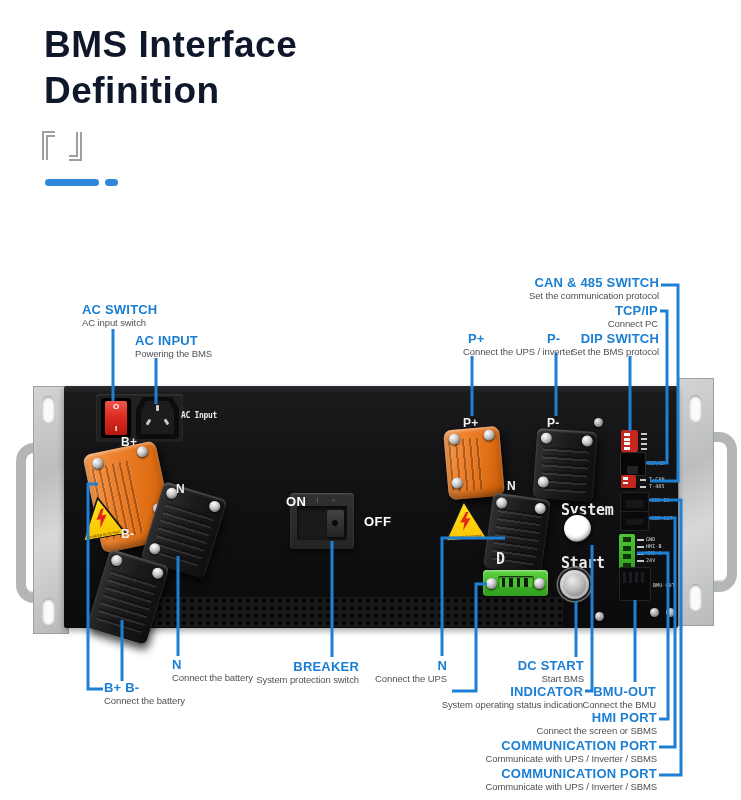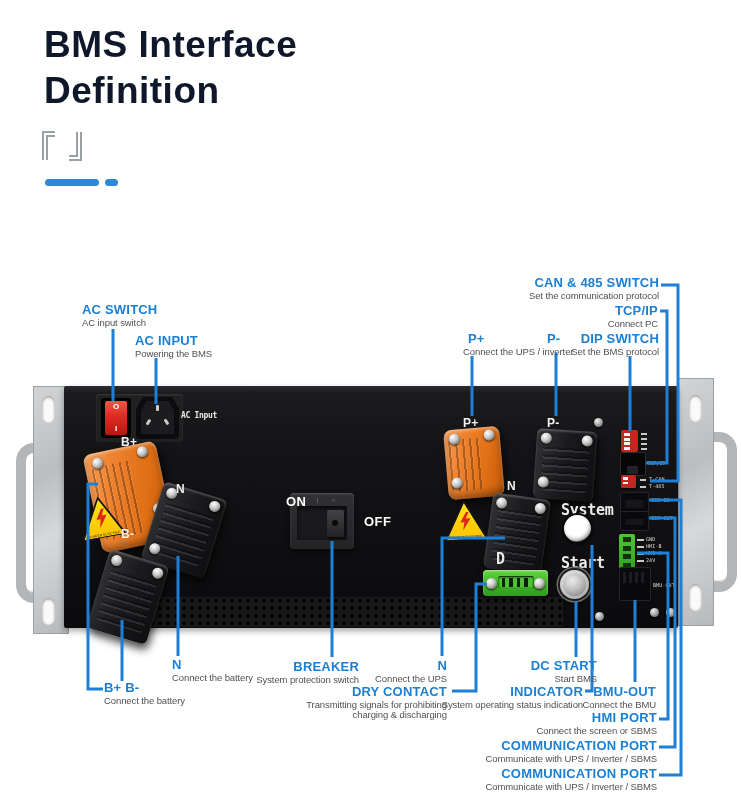--- a/index.html
+++ b/index.html
@@ -352,29 +352,25 @@
     <div class="cd">Connect the battery</div>
   </div>
   <div class="callout al" style="left:172px;top:657px;">
     <div class="ct">N</div>
     <div class="cd">Connect the battery</div>
   </div>
   <div class="callout ar" style="right:382px;top:659px;">
     <div class="ct">BREAKER</div>
     <div class="cd">System protection switch</div>
   </div>
-  <div class="callout ar" style="right:294px;top:684px;">
-    <div class="ct">DRY CONTACT</div>
-    <div class="cd wrap" style="width:160px;">Transmitting signals for prohibiting charging &amp; discharging</div>
-  </div>
   <div class="callout ar" style="right:294px;top:658px;">
     <div class="ct">N</div>
     <div class="cd">Connect the UPS</div>
   </div>
-  <div class="callout ar" style="right:144px;top:658px;">
+  <div class="callout ar" style="right:157px;top:658px;">
     <div class="ct">DC START</div>
     <div class="cd">Start BMS</div>
   </div>
   <div class="callout ar" style="right:158px;top:684px;">
     <div class="ct">INDICATOR</div>
     <div class="cd">System operating status indication</div>
   </div>
   <div class="callout ar" style="right:85px;top:684px;">
     <div class="ct">BMU-OUT</div>
     <div class="cd">Connect the BMU</div>

